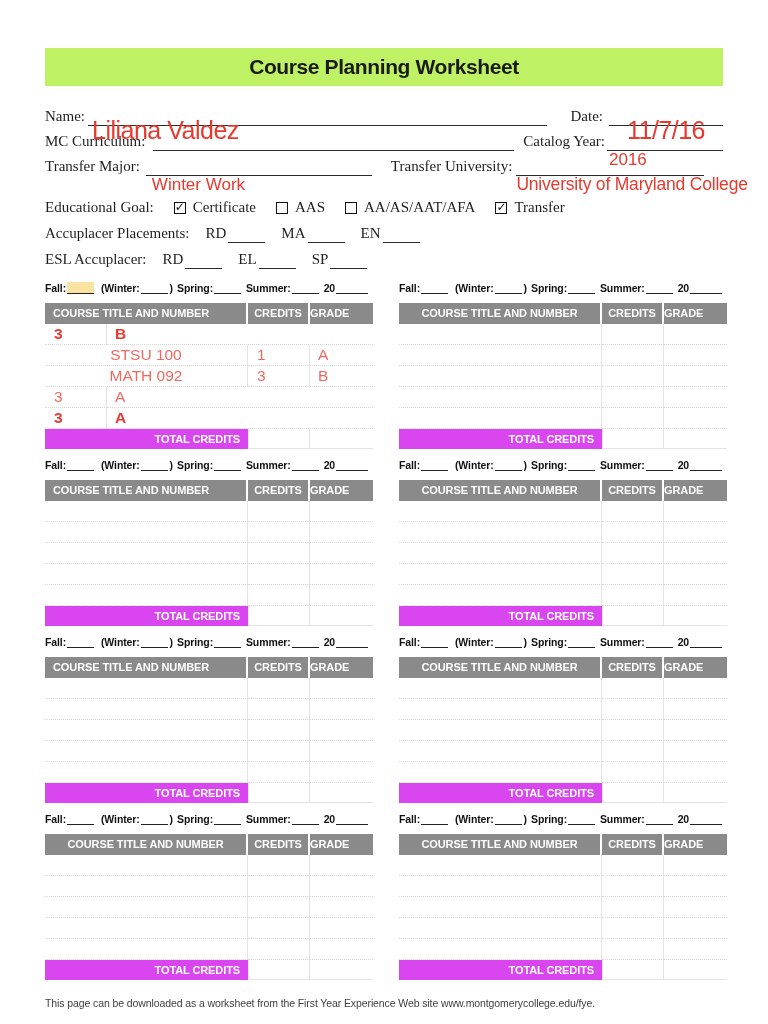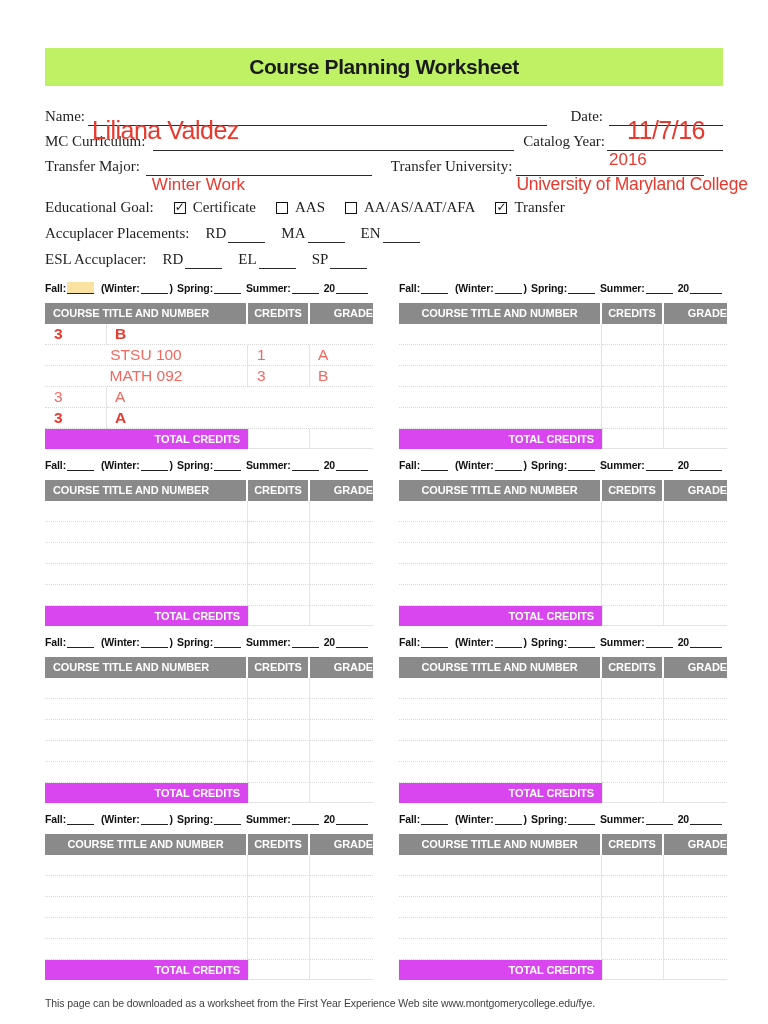--- a/index.html
+++ b/index.html
@@ -86,21 +86,21 @@
 
   .sem-table { width:328px; font-family:"Liberation Sans", sans-serif; }
   .thead { display:flex; height:21px; background:#8a8a8a; }
   .th {
     color:#fff; font-weight:bold; font-size:11px; line-height:21px;
     letter-spacing:-0.1px; overflow:hidden;
   }
   .th-title { width:203px; border-right:2px solid #fff; text-align:center; }
   .sem-table.title-left .th-title { text-align:left; padding-left:8px; }
   .th-credits { width:62px; border-right:2px solid #fff; text-align:center; }
-  .th-grade { flex:1; text-align:right; }
+  .th-grade { flex:1; text-align:left; }
 
   .t-row { display:flex; height:21px; }
   .cell { border-bottom:1px dotted #d9d9d9; overflow:visible; }
   .c-title { width:203px; border-right:1px solid #e3e3e3; text-align:center; }
   .c-credits { width:62px; border-right:1px solid #e3e3e3; padding-left:9px; }
   .c-grade { flex:1; padding-left:8px; }
   .t-row .cell {
     font-size:15.5px; line-height:20px; color:#e8392e; white-space:nowrap;
   }
   .t-row.strong .cell { font-weight:bold; color:#e8392e; }

